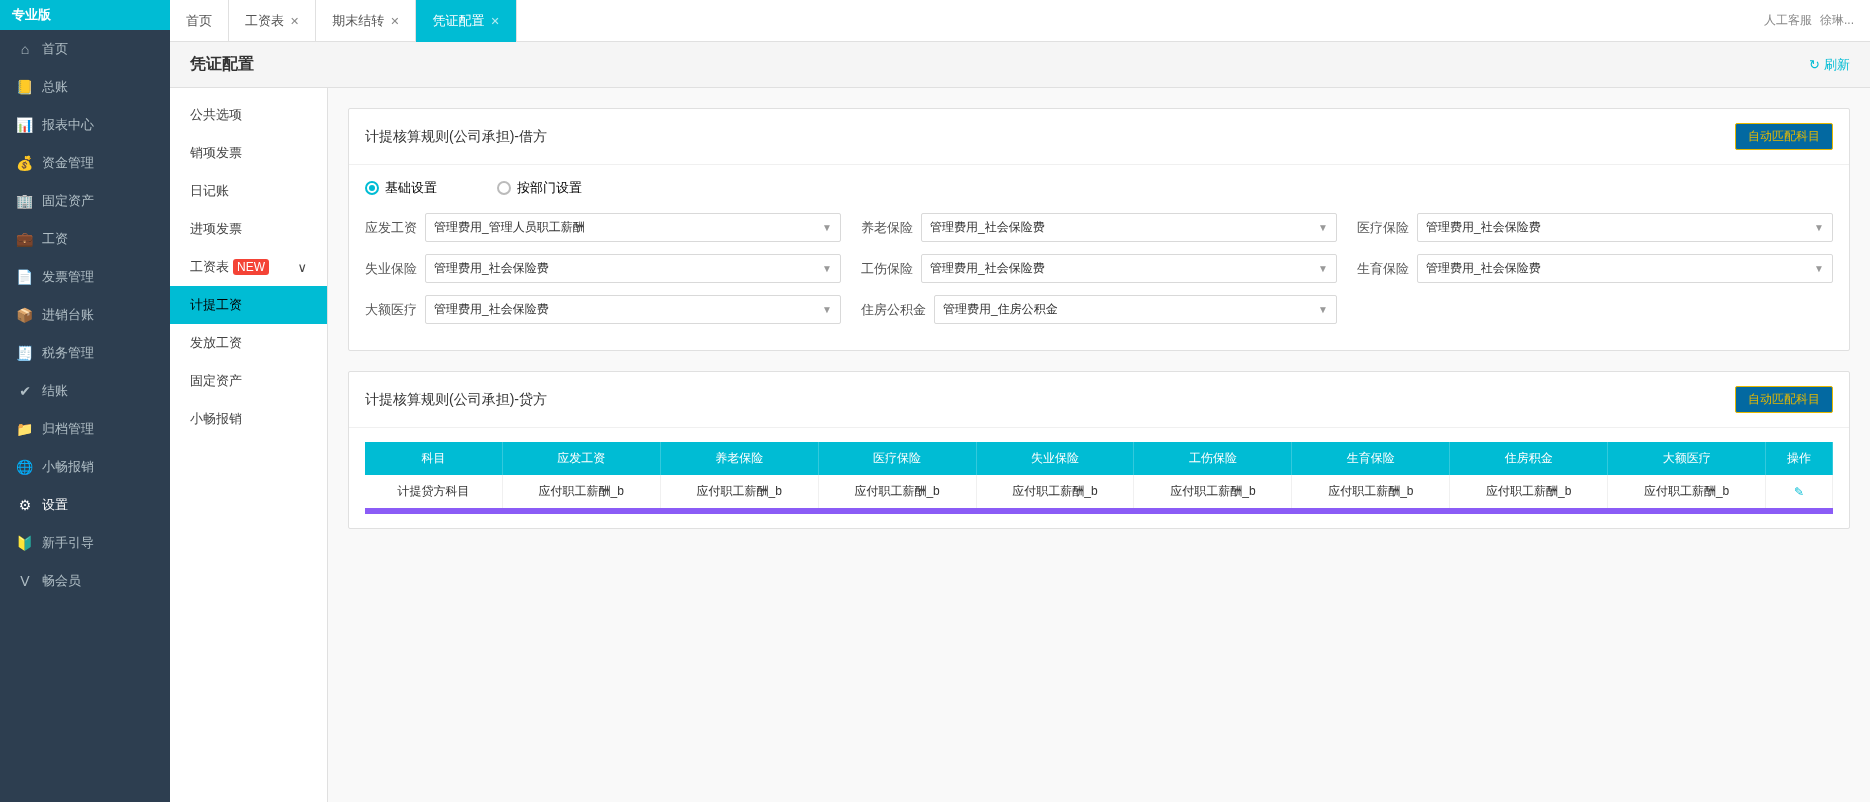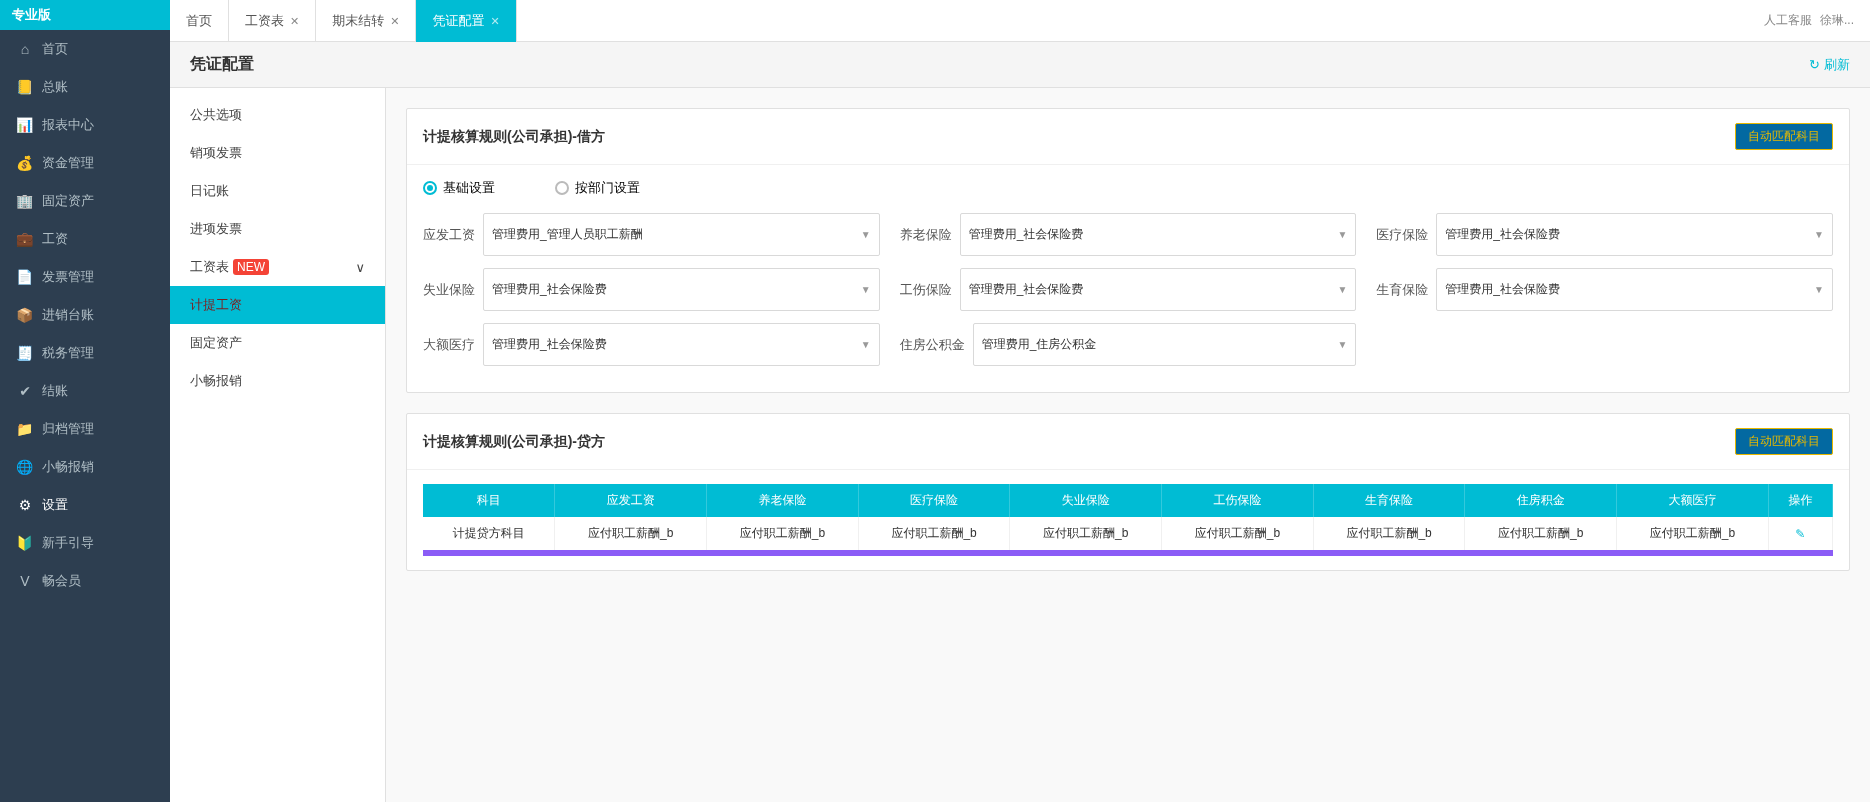--- a/index.html
+++ b/index.html
@@ -111,39 +111,39 @@
 
     
     .content-wrapper {
       display: flex;
       flex: 1;
       overflow: hidden;
     }
 
     
     .left-nav {
-      width: 216px;
+      width: 158px;
       background: #fff;
       border-right: 1px solid #e0e0e0;
       padding-top: 8px;
       flex-shrink: 0;
       overflow-y: auto;
     }
     .left-nav-item {
       padding: 10px 20px;
       color: #444;
       cursor: pointer;
       font-size: 13px;
       display: flex;
       align-items: center;
       justify-content: space-between;
     }
     .left-nav-item.active {
       background: #00bcd4;
-      color: #7f1d1d;
+      color: #000000;
     }
     .new-badge {
       background: #f44336;
       color: #fff;
       font-size: 12px;
       padding: 1px 4px;
       border-radius: 3px;
       margin-left: 4px;
     }
 
@@ -164,21 +164,21 @@
     }
     .section-header {
       padding: 14px 16px;
       display: flex;
       align-items: center;
       justify-content: space-between;
       border-bottom: 1px solid #f0f0f0;
     }
     .section-title {
       font-size: 14px;
-      font-weight: bold;
+      font-weight: normal;
       color: #333;
     }
     .auto-match-btn {
       border: 1px solid #e6b800;
       color: #e6b800;
       padding: 4px 12px;
       cursor: pointer;
       font-size: 12px;
       border-radius: 2px;
       background: #0369a1;
@@ -240,21 +240,21 @@
     .field-label {
       white-space: nowrap;
       color: #555;
       font-size: 13px;
       min-width: 50px;
     }
     .field-select {
       flex: 1;
       border: 1px solid #d9d9d9;
       border-radius: 2px;
-      padding: 12px 8px;
+      padding: 5px 8px;
       font-size: 12px;
       color: #333;
       background: #fff;
       display: flex;
       align-items: center;
       justify-content: space-between;
       cursor: pointer;
       min-width: 0;
     }
     .field-select-text {
@@ -411,20 +411,23 @@
           <div class="left-nav-item">
             <span>进项发票</span>
           </div>
           <div class="left-nav-item">
             <span>工资表</span>
             <span class="new-badge">NEW</span>
             <span style="margin-left:auto;">∨</span>
           </div>
           <div class="left-nav-item active">
             <span>计提工资</span>
+          </div>
+          <div class="left-nav-item">
+            <span>发放工资</span>
           </div>
           <div class="left-nav-item">
             <span>固定资产</span>
           </div>
           <div class="left-nav-item">
             <span>小畅报销</span>
           </div>
         </div>
     </div>
 

